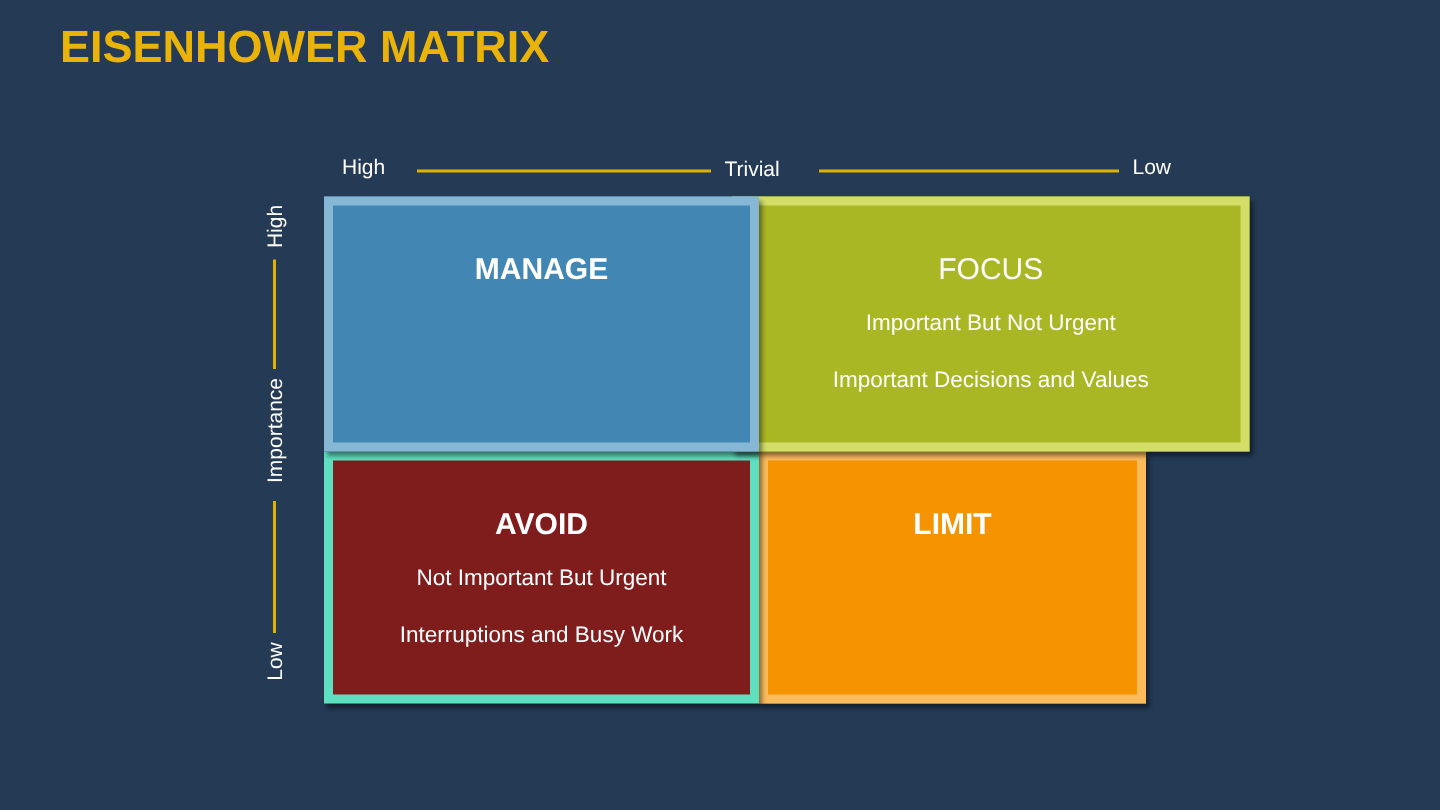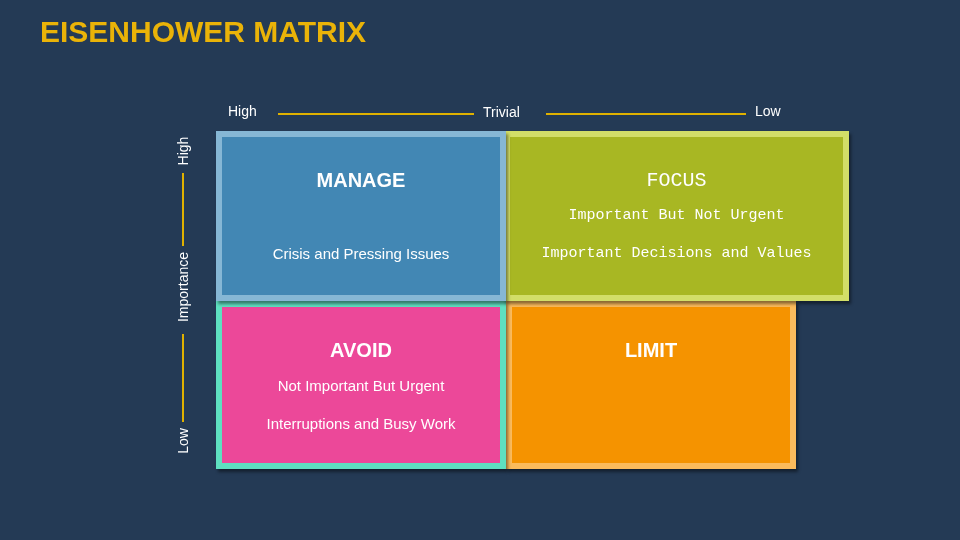--- a/index.html
+++ b/index.html
@@ -66,31 +66,30 @@
   <div class="vtext" style="left:163px; top:141px; width:40px; height:20px; line-height:20px;">High</div>
   <div class="vline" style="left:182px; top:173px; height:73px;"></div>
   <div class="vtext" style="left:143px; top:277px; width:80px; height:20px; line-height:20px;">Importance</div>
   <div class="vline" style="left:182px; top:334px; height:88px;"></div>
   <div class="vtext" style="left:163px; top:431px; width:40px; height:20px; line-height:20px;">Low</div>
 </div>
 
 <div>
   <div class="quad" style="left:216px; top:131px; width:290px; height:170px; background:#4287b4; border-color:#86b7d5; z-index:4;">
     <div class="q-title">MANAGE</div>
-    <div class="q-desc">Crisis and Pressing Issues</div>
   </div>
 
-  <div class="quad" style="left:504px; top:131px; width:345px; height:170px; background:#a8b723; border-color:#d2de68; z-index:3;font-family:Liberation Mono, monospace;">
+  <div class="quad" style="left:488px; top:131px; width:345px; height:170px; background:#a8b723; border-color:#d2de68; z-index:3;">
     <div class="q-title light">FOCUS</div>
     <div class="q-sub">Important But Not Urgent</div>
     <div class="q-desc">Important Decisions and Values</div>
   </div>
 
-  <div class="quad" style="left:216px; top:301px; width:290px; height:168px; background:#ec4899; border-color:#5ee0c0; z-index:2;">
+  <div class="quad" style="left:216px; top:301px; width:290px; height:168px; background:#7f1d1d; border-color:#5ee0c0; z-index:2;">
     <div class="q-title">AVOID</div>
     <div class="q-sub">Not Important But Urgent</div>
     <div class="q-desc">Interruptions and Busy Work</div>
   </div>
 
-  <div class="quad" style="left:506px; top:301px; width:290px; height:168px; background:#f59300; border-color:#fbbb5c; z-index:1;">
+  <div class="quad" style="left:506px; top:301px; width:258px; height:168px; background:#f59300; border-color:#fbbb5c; z-index:1;">
     <div class="q-title">LIMIT</div>
   </div>
 </div>
 
 </body></html>

